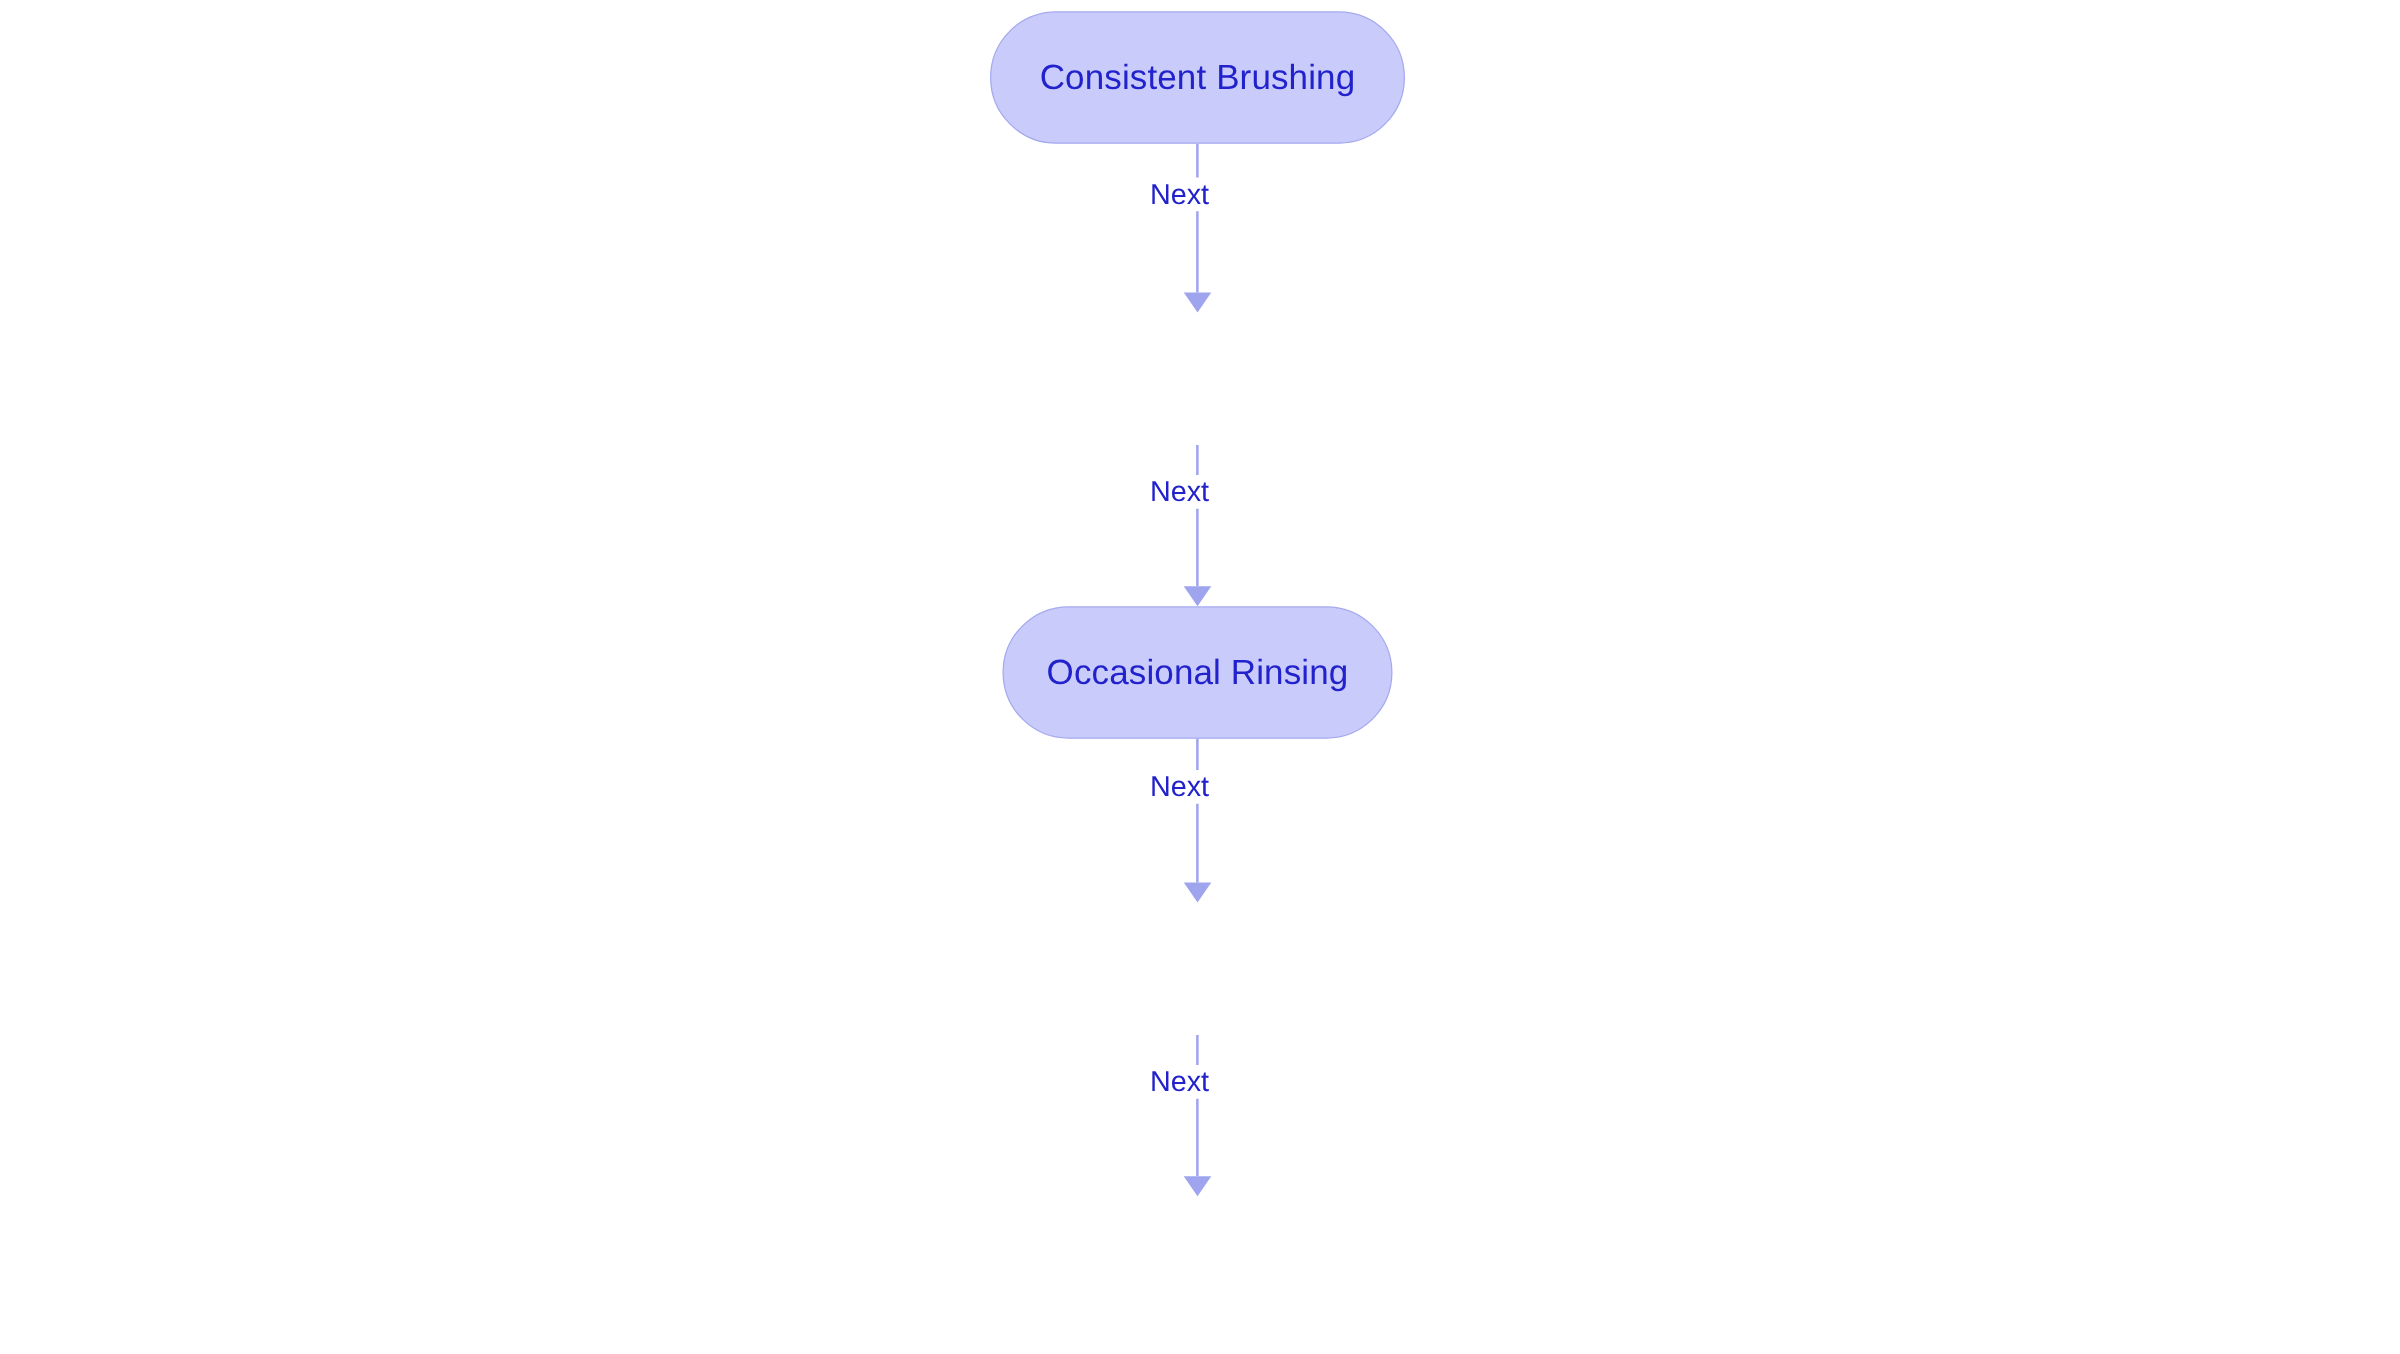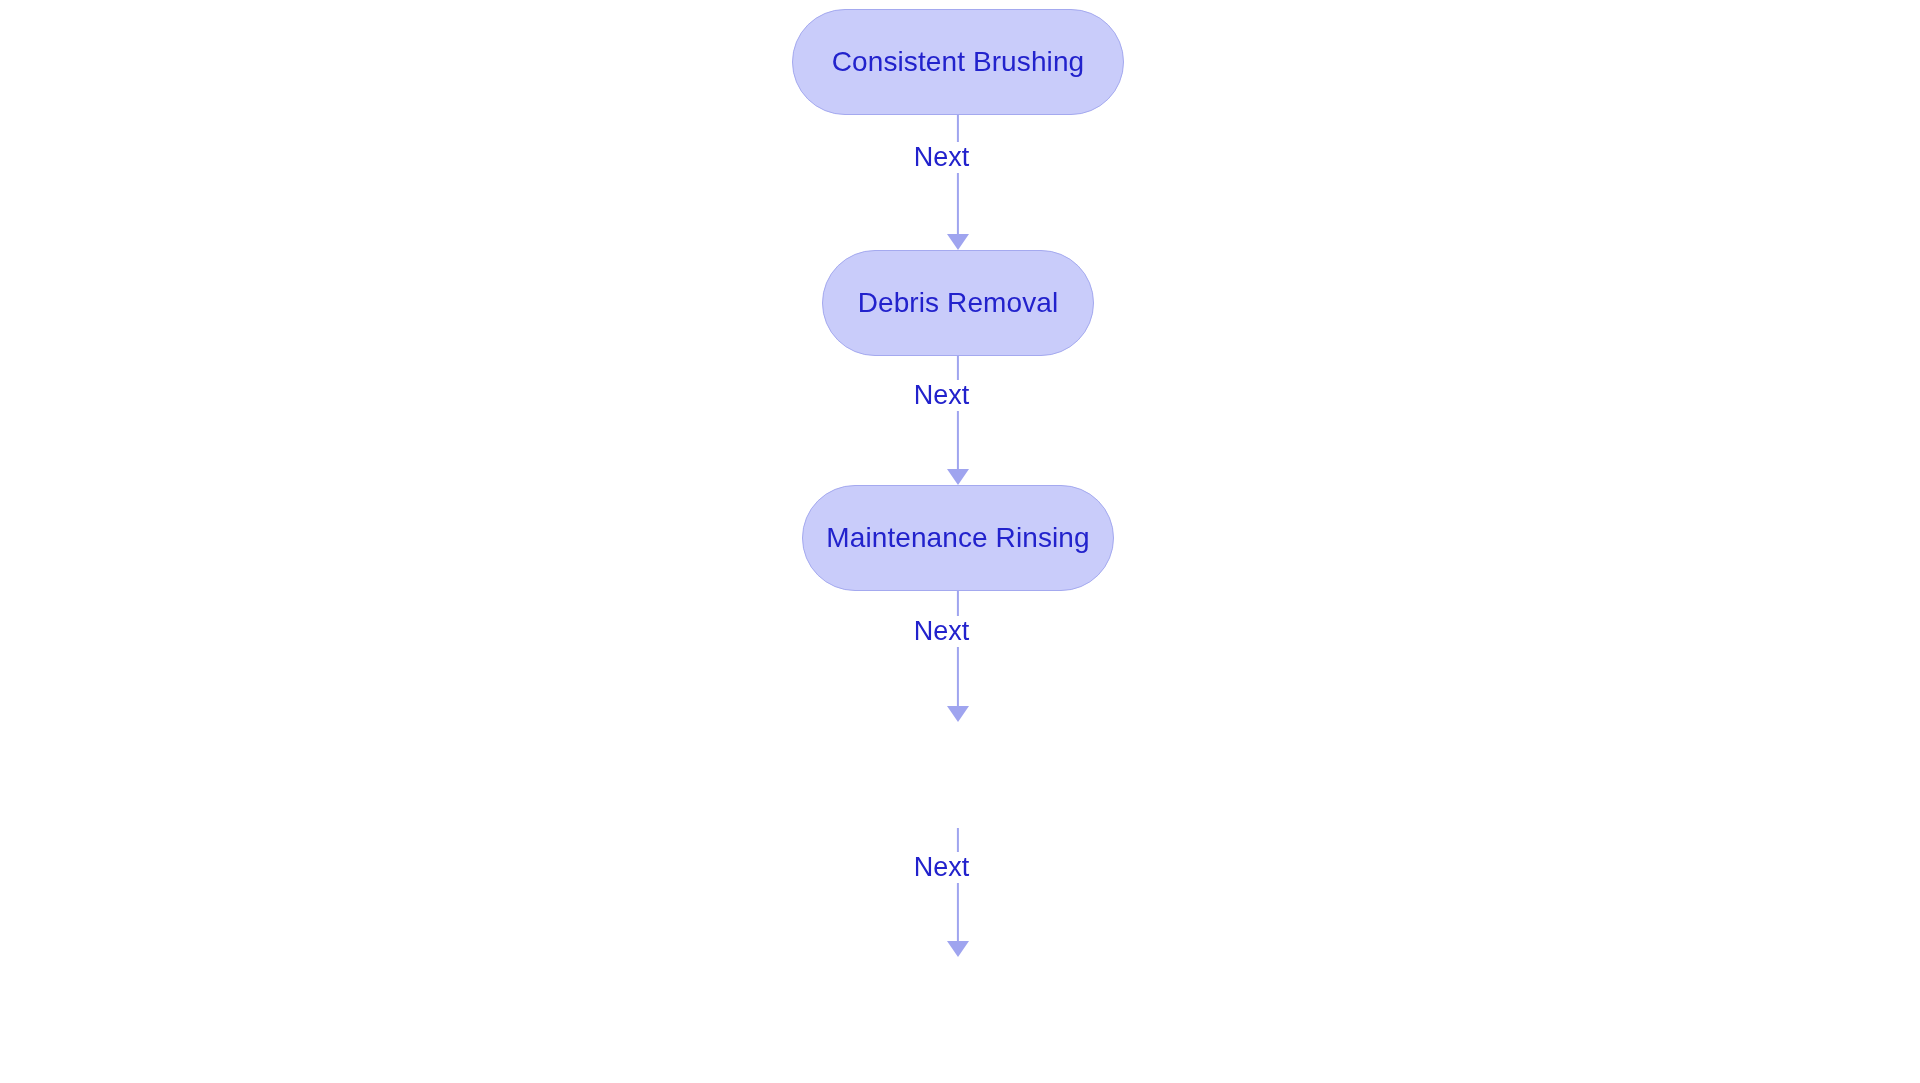--- a/index.html
+++ b/index.html
@@ -71,21 +71,21 @@
     transform: translateX(-50%);
     width: 0;
     height: 0;
     border-left: 11px solid transparent;
     border-right: 11px solid transparent;
     border-top: 16px solid #9fa4ef;
   }
   .edge-label {
     position: absolute;
     color: #2222cc;
-    font-size: 27px;
+    font-size: 23px;
     font-weight: 400;
     line-height: 1;
     white-space: nowrap;
     background: #ffffff;
     padding: 2px 4px;
     left: 50%;
     transform: translateX(-76%);
     text-align: right;
   }
 
@@ -121,32 +121,29 @@
   <div class="node node-1">
     <span class="node-label">Consistent Brushing</span>
   </div>
 
   <div class="edge edge-1">
     <div class="edge-line"></div>
     <div class="edge-arrow"></div>
     <span class="edge-label">Next</span>
   </div>
 
-  <div class="node node-2">
-    <span class="node-label">Debris Removal</span>
-  </div>
 
   <div class="edge edge-2">
     <div class="edge-line"></div>
     <div class="edge-arrow"></div>
     <span class="edge-label">Next</span>
   </div>
 
   <div class="node node-3">
-    <span class="node-label">Maintenance Rinsing</span>
+    <span class="node-label">Occasional Rinsing</span>
   </div>
 
   <div class="edge edge-3">
     <div class="edge-line"></div>
     <div class="edge-arrow"></div>
     <span class="edge-label">Next</span>
   </div>
 
 
   <div class="edge edge-4">

